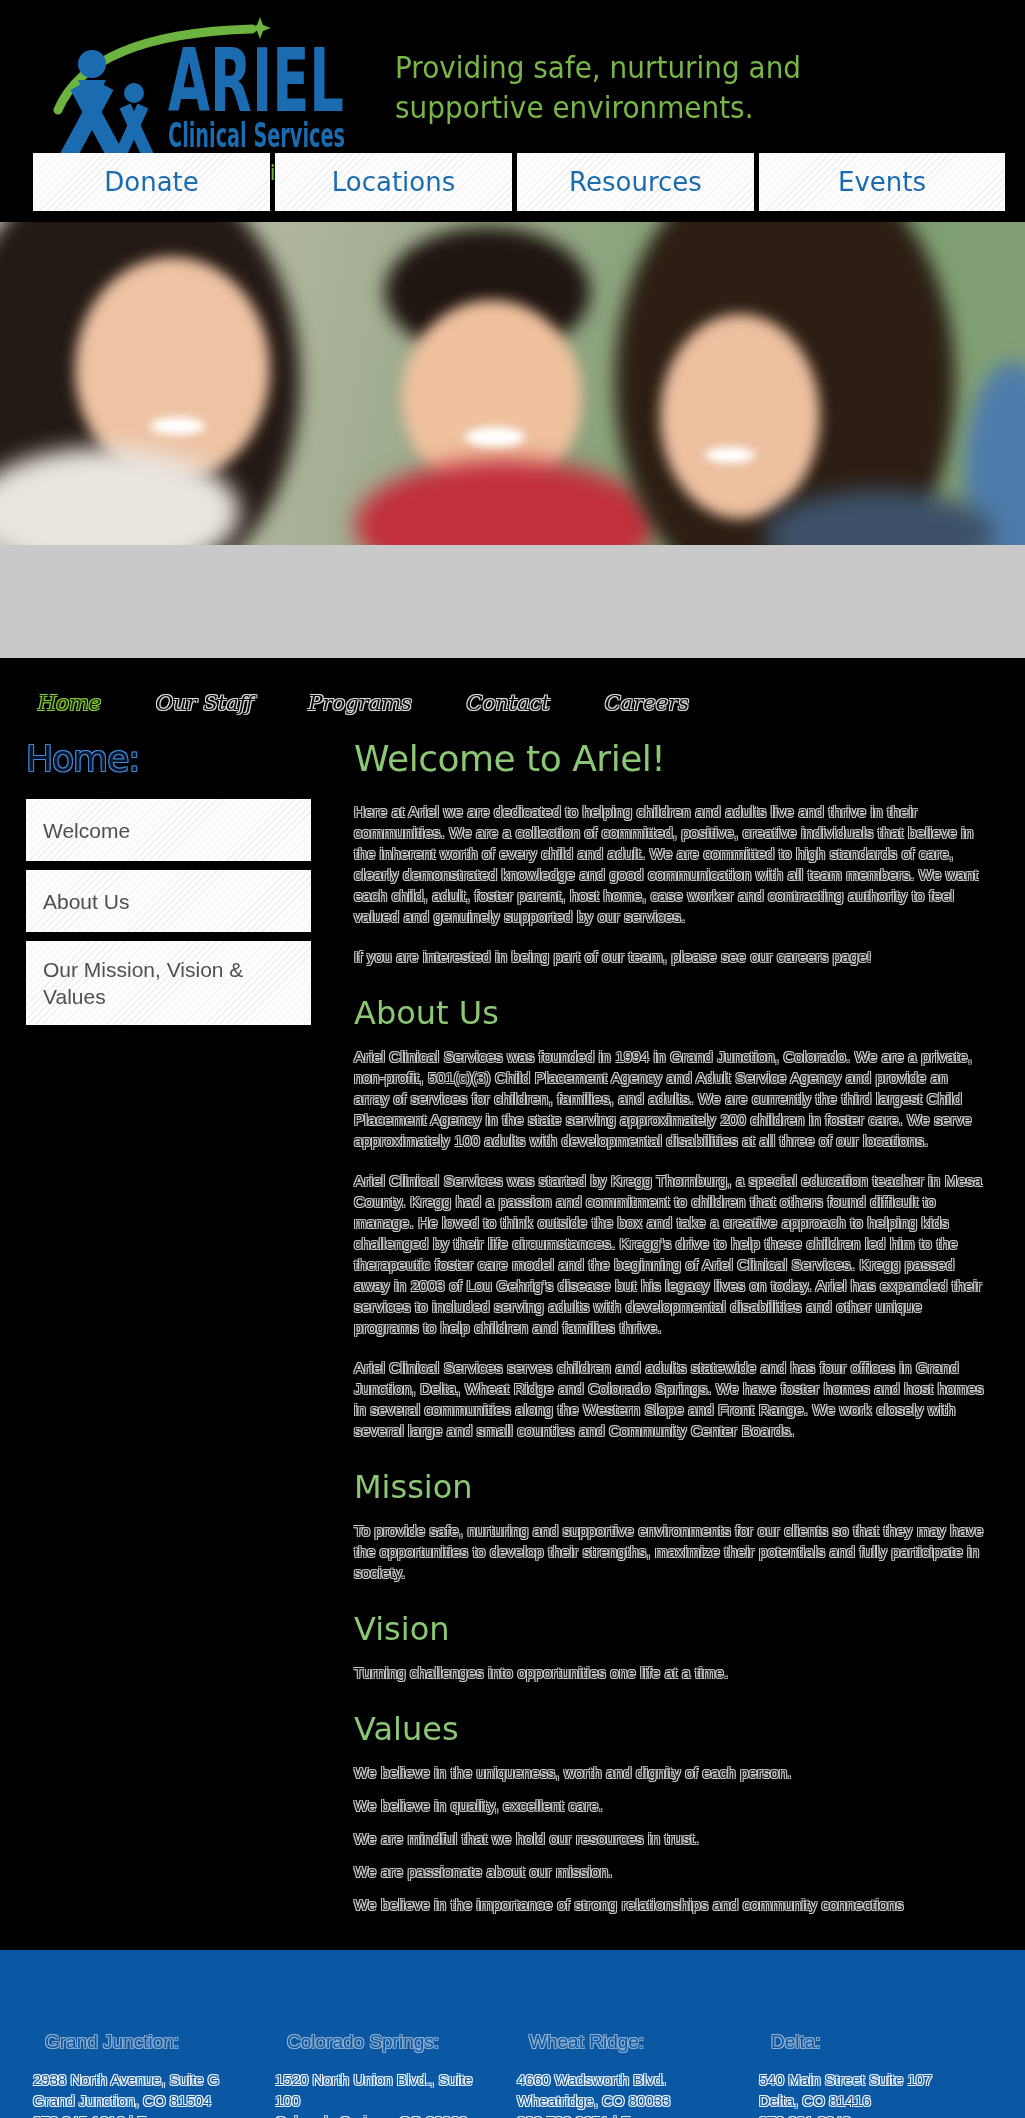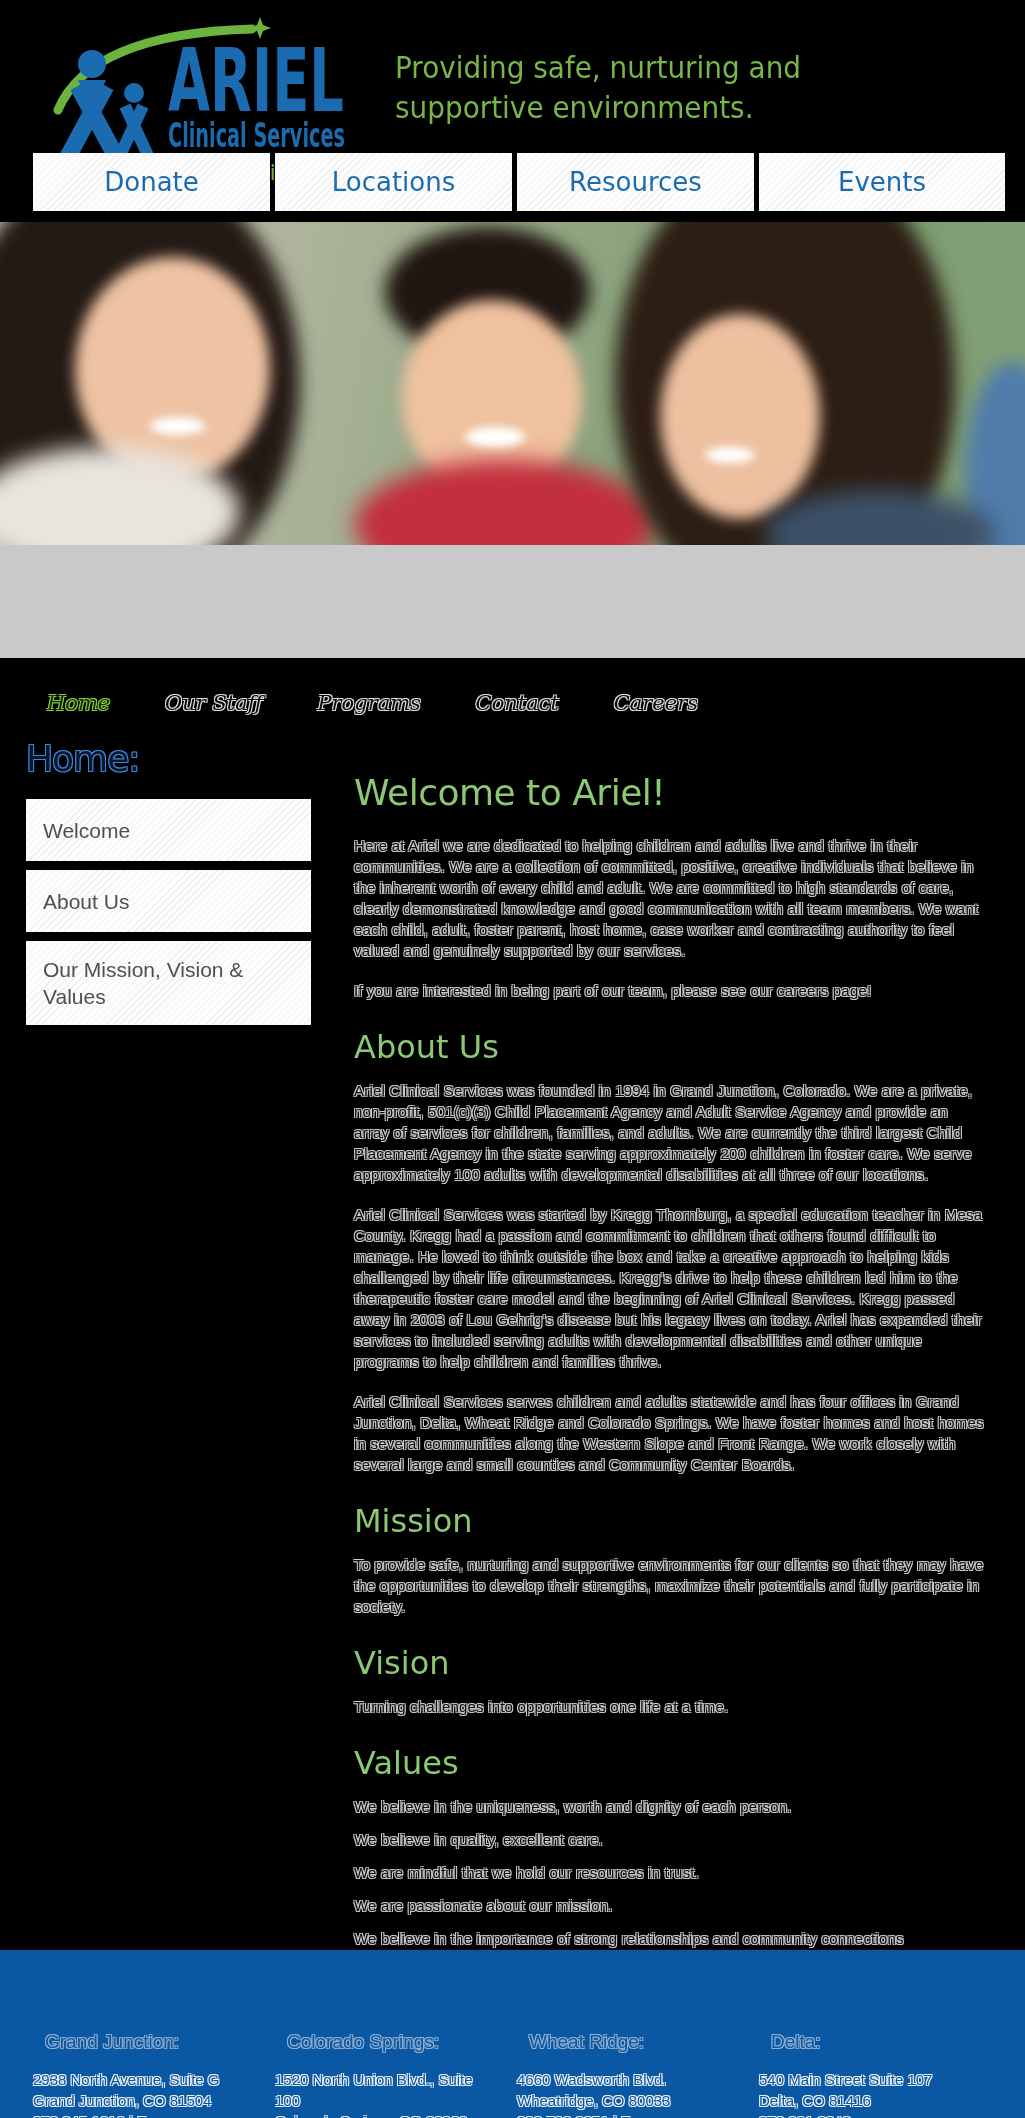--- a/index.html
+++ b/index.html
@@ -35,36 +35,36 @@
   .b-faceR{left:660px;top:92px;width:160px;height:205px;background:#edc0a0;filter:blur(7px);}
   .b-blue{right:-35px;top:140px;width:95px;height:230px;background:#4f7cab;filter:blur(9px);}
   .b-shirtR{right:30px;top:268px;width:230px;height:90px;background:#3c5168;filter:blur(11px);}
   .b-smile1{left:150px;top:195px;width:55px;height:18px;background:#fff;filter:blur(4px);}
   .b-smile2{left:465px;top:205px;width:60px;height:20px;background:#fff;filter:blur(4px);}
   .b-smile3{left:705px;top:225px;width:50px;height:16px;background:#fff;filter:blur(4px);}
 
   .gray-band{position:absolute;left:0;top:545px;width:1025px;height:113px;background:#c9c9c9;}
 
   
-  .scriptnav{position:absolute;left:47px;top:691px;font-family:"DejaVu Serif",serif;
+  .scriptnav{position:absolute;left:38px;top:691px;font-family:"DejaVu Serif",serif;
              font-style:italic;font-size:21px;text-align:center;}
   .scriptnav a{display:inline-block;margin-right:48px;text-decoration:none;cursor:pointer;
                color:#0a0a0a;text-shadow:-1px -1px 0 #dcdcdc,1px -1px 0 #dcdcdc,-1px 1px 0 #dcdcdc,1px 1px 0 #dcdcdc;}
   .scriptnav a.active{color:#123003;text-shadow:-1px -1px 0 #8dc63f,1px -1px 0 #8dc63f,-1px 1px 0 #8dc63f,1px 1px 0 #8dc63f;}
 
   
   .content{position:absolute;left:26px;top:737px;width:960px;display:flex;}
   .sidebar{width:285px;flex:none;}
   .sidebar h1{margin:0 0 18px 0;font-family:"DejaVu Sans",sans-serif;font-weight:normal;
               font-size:36px;line-height:44px;letter-spacing:-1px;
               color:#07182e;text-shadow:-1px -1px 0 #4286d6,1px -1px 0 #4286d6,-1px 1px 0 #4286d6,1px 1px 0 #4286d6;}
   .sbtn{width:285px;box-sizing:border-box;margin-bottom:9px;padding:10px 30px 10px 17px;
         min-height:62px;display:flex;align-items:center;cursor:pointer;
         font-size:21px;line-height:27px;color:#4f4f4f;}
-  .main{margin-left:43px;width:630px;margin-top:34px;}
+  .main{margin-left:43px;width:630px;}
   .main h1{margin:0 0 20px 0;font-family:"DejaVu Sans",sans-serif;font-weight:normal;
            font-size:36px;line-height:44px;letter-spacing:-.5px;color:#8cc873;}
   .main h2{margin:27px 0 14px 0;font-family:"DejaVu Sans",sans-serif;font-weight:normal;
            font-size:32px;line-height:38px;color:#8cc873;}
   .main p{margin:0 0 19px 0;font-size:15px;line-height:21px;letter-spacing:.2px;
           color:#0c0c0c;text-shadow:-1px -1px 0 #c9c9c9,1px -1px 0 #c9c9c9,-1px 1px 0 #c9c9c9,1px 1px 0 #c9c9c9;}
   .main p.value{margin:0 0 12px 0;}
 
   
   .footer{position:absolute;left:0;top:1950px;width:1025px;height:200px;background:#0a57a4;}

